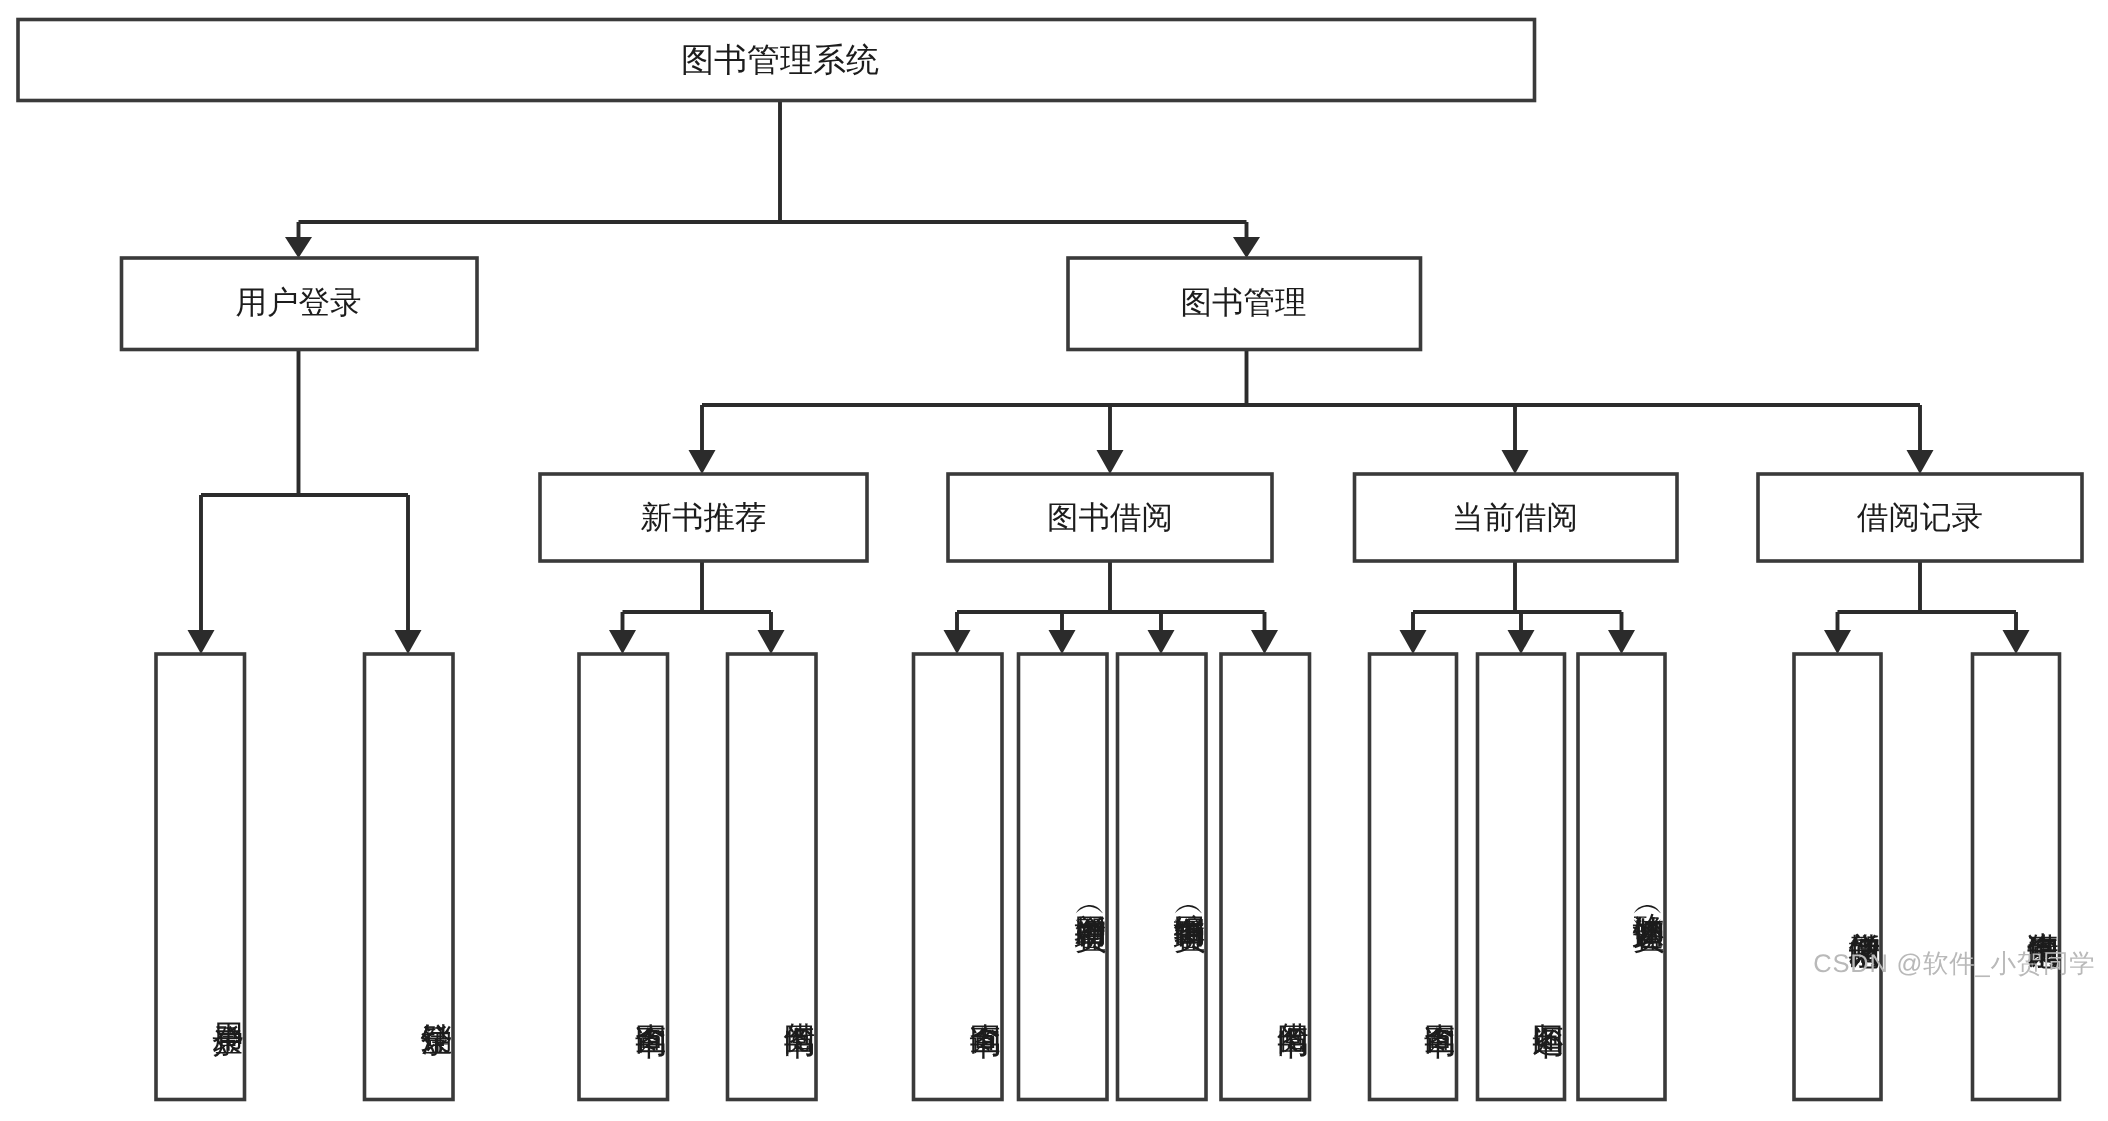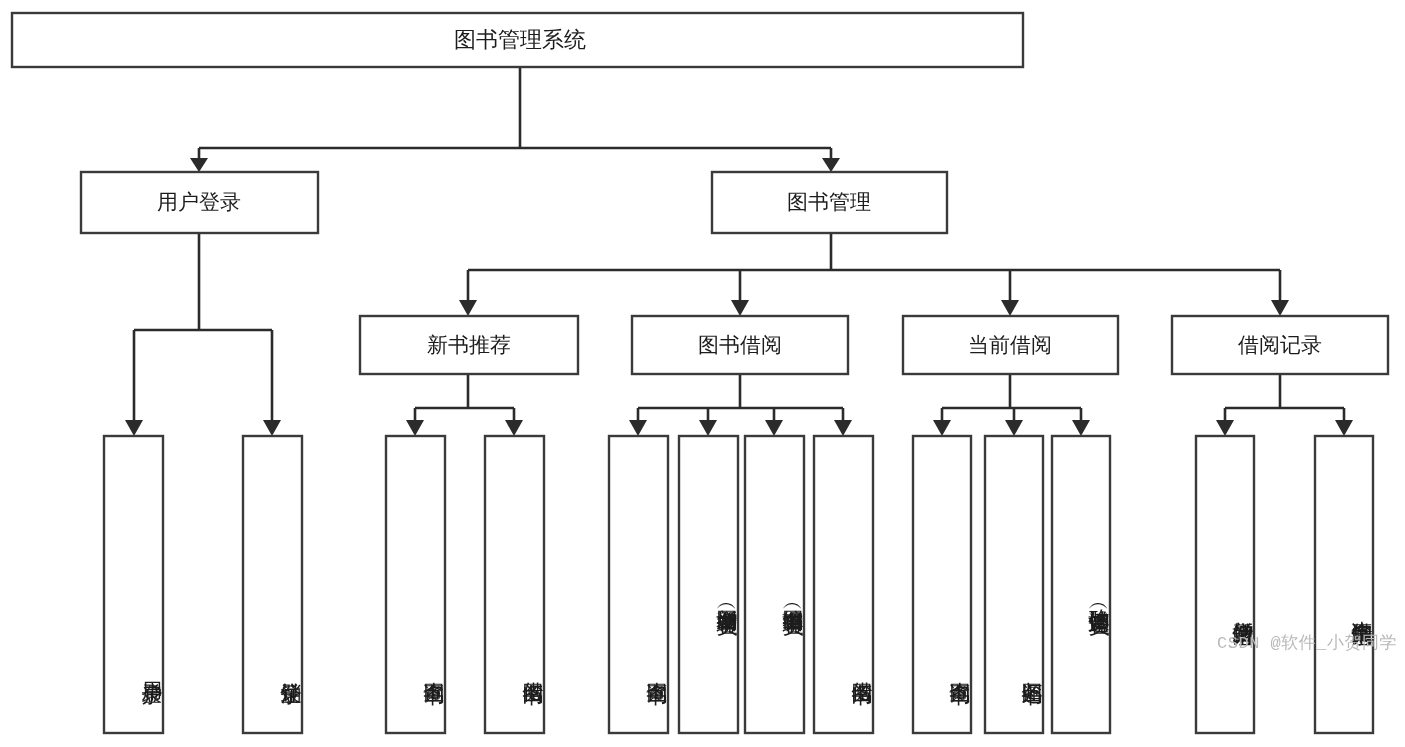--- a/index.html
+++ b/index.html
@@ -70,21 +70,21 @@
     align-items: flex-start;
     justify-content: center;
     text-align: center;
     pointer-events: none;
     user-select: none;
   }
   .watermark {
     position: absolute;
     right: 8px;
     bottom: 8px;
-    font-family: Liberation Mono, monospace;
+    font-family: Liberation Sans, sans-serif;
     font-size: 17px;
     color: #b9b9b9;
     letter-spacing: 0.5px;
     white-space: nowrap;
     margin-left: 20px;
   }
 </style>
 </head>
 <body>
 

